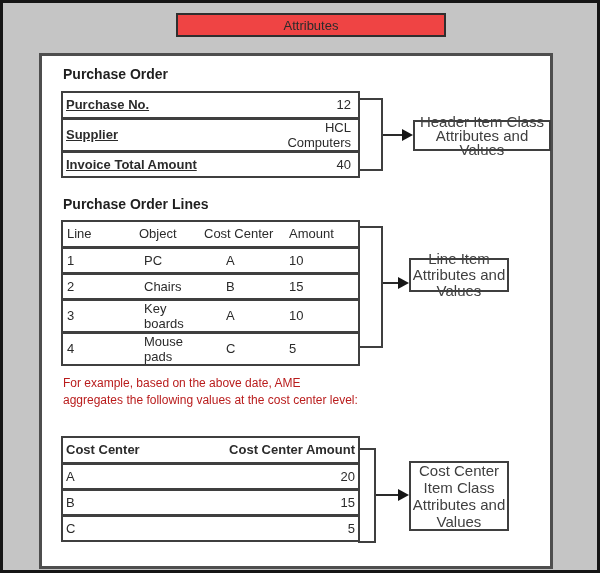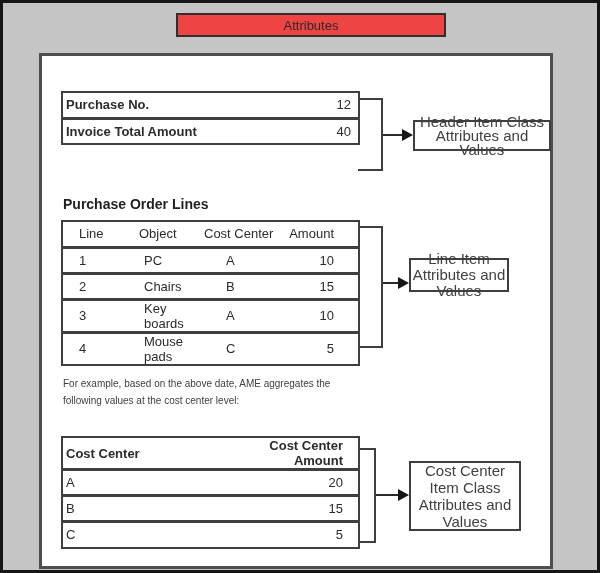--- a/index.html
+++ b/index.html
@@ -32,40 +32,40 @@
     border-collapse: collapse; table-layout: fixed;
     width: 297px; background: #fff;
     border: 2px solid #3f3f3f;
     font-size: 13px;
   }
   table.dtable td, table.dtable th { height: 26px; vertical-align: middle; font-size: 13px; }
   table.dtable tr + tr td { border-top: 3px solid #3f3f3f; }
   table.dtable tr.body-after-head td { border-top: 3px solid #3f3f3f; }
 
   
-  .t1 .lbl { font-weight: bold; text-align: left; padding-left: 3px; width: 200px; }
+  .t1 .lbl { font-weight: bold; text-align: left; padding-left: 3px; width: 200px; text-decoration: underline; }
   .t1 .val { text-align: right; padding-right: 7px; width: 97px; }
 
   
   .t2 th { font-weight: normal; }
-  .t2 .c1 { width: 77px; text-align: left; padding-left: 16px; }
+  .t2 .c1 { width: 77px; text-align: left; padding-left: 4px; }
   .t2 .c2 { width: 65px; text-align: left; }
   .t2 td.c2 { padding-left: 5px; margin-left: 44px; }
   .t2 .c3 { width: 85px; text-align: left; }
   .t2 td.c3 { padding-left: 22px; }
-  .t2 .c4 { width: 70px; text-align: right; padding-right: 24px; }
+  .t2 .c4 { width: 70px; text-align: left; padding-right: 24px; }
 
   
   .t3 th { font-weight: bold; }
   .t3 .c1 { width: 160px; text-align: left; padding-left: 3px; }
-  .t3 .c2 { width: 137px; text-align: right; padding-right: 15px; }
+  .t3 .c2 { width: 137px; text-align: right; padding-right: 3px; }
   .t3 td.c2 { }
   .t3 td, .t3 th { height: 27px; }
 
-  .note { font-size: 10px; line-height: 17px; width: 296px; color: #404040; }
+  .note { font-size: 12px; line-height: 17px; width: 296px; color: #b91c1c; }
 
   .bracket {
     border-top: 2px solid #3f3f3f;
     border-right: 2px solid #3f3f3f;
     border-bottom: 2px solid #3f3f3f;
   }
   .arrow-line { border-top: 2px solid #2a2a2a; height: 0; }
   .arrow-head {
     width: 0; height: 0;
     border-left: 11px solid #161616;
@@ -73,37 +73,42 @@
     border-bottom: 6px solid transparent;
   }
 
   .callout {
     background: #ffffff; border: 2px solid #3f3f3f;
     display: flex; align-items: center; justify-content: center;
     text-align: center; font-size: 15px; color: #404040;
   }
   .callout-1 { left: 371px; top: 64px;  width: 138px; height: 31px; line-height: 14px; }
   .callout-2 { left: 367px; top: 202px; width: 100px; height: 34px; line-height: 16px; }
-  .callout-3 { left: 367px; top: 405px; width: 112px; height: 70px; line-height: 17px; }
+  .callout-3 { left: 367px; top: 405px; width: 100px; height: 70px; line-height: 17px; }
 </style>
 </head>
 <body>
 
 <div class="abs attributes-box">
   <span>Attributes</span>
 </div>
 
 <div class="abs main-box">
 
+  <div class="abs section-heading" style="left:21px; top:10px;">Purchase Order</div>
 
   <table class="dtable t1 abs" style="left:19px; top:35px;">
     <tbody>
         <tr>
       <td class="lbl">Purchase No.</td>
       <td class="val">12</td>
+    </tr>
+    <tr>
+      <td class="lbl">Supplier</td>
+      <td class="val">HCL Computers</td>
     </tr>
     <tr>
       <td class="lbl">Invoice Total Amount</td>
       <td class="val">40</td>
     </tr>
   </tbody>
     </table>
 
   <div class="abs section-heading" style="left:21px; top:140px;">Purchase Order Lines</div>
 

